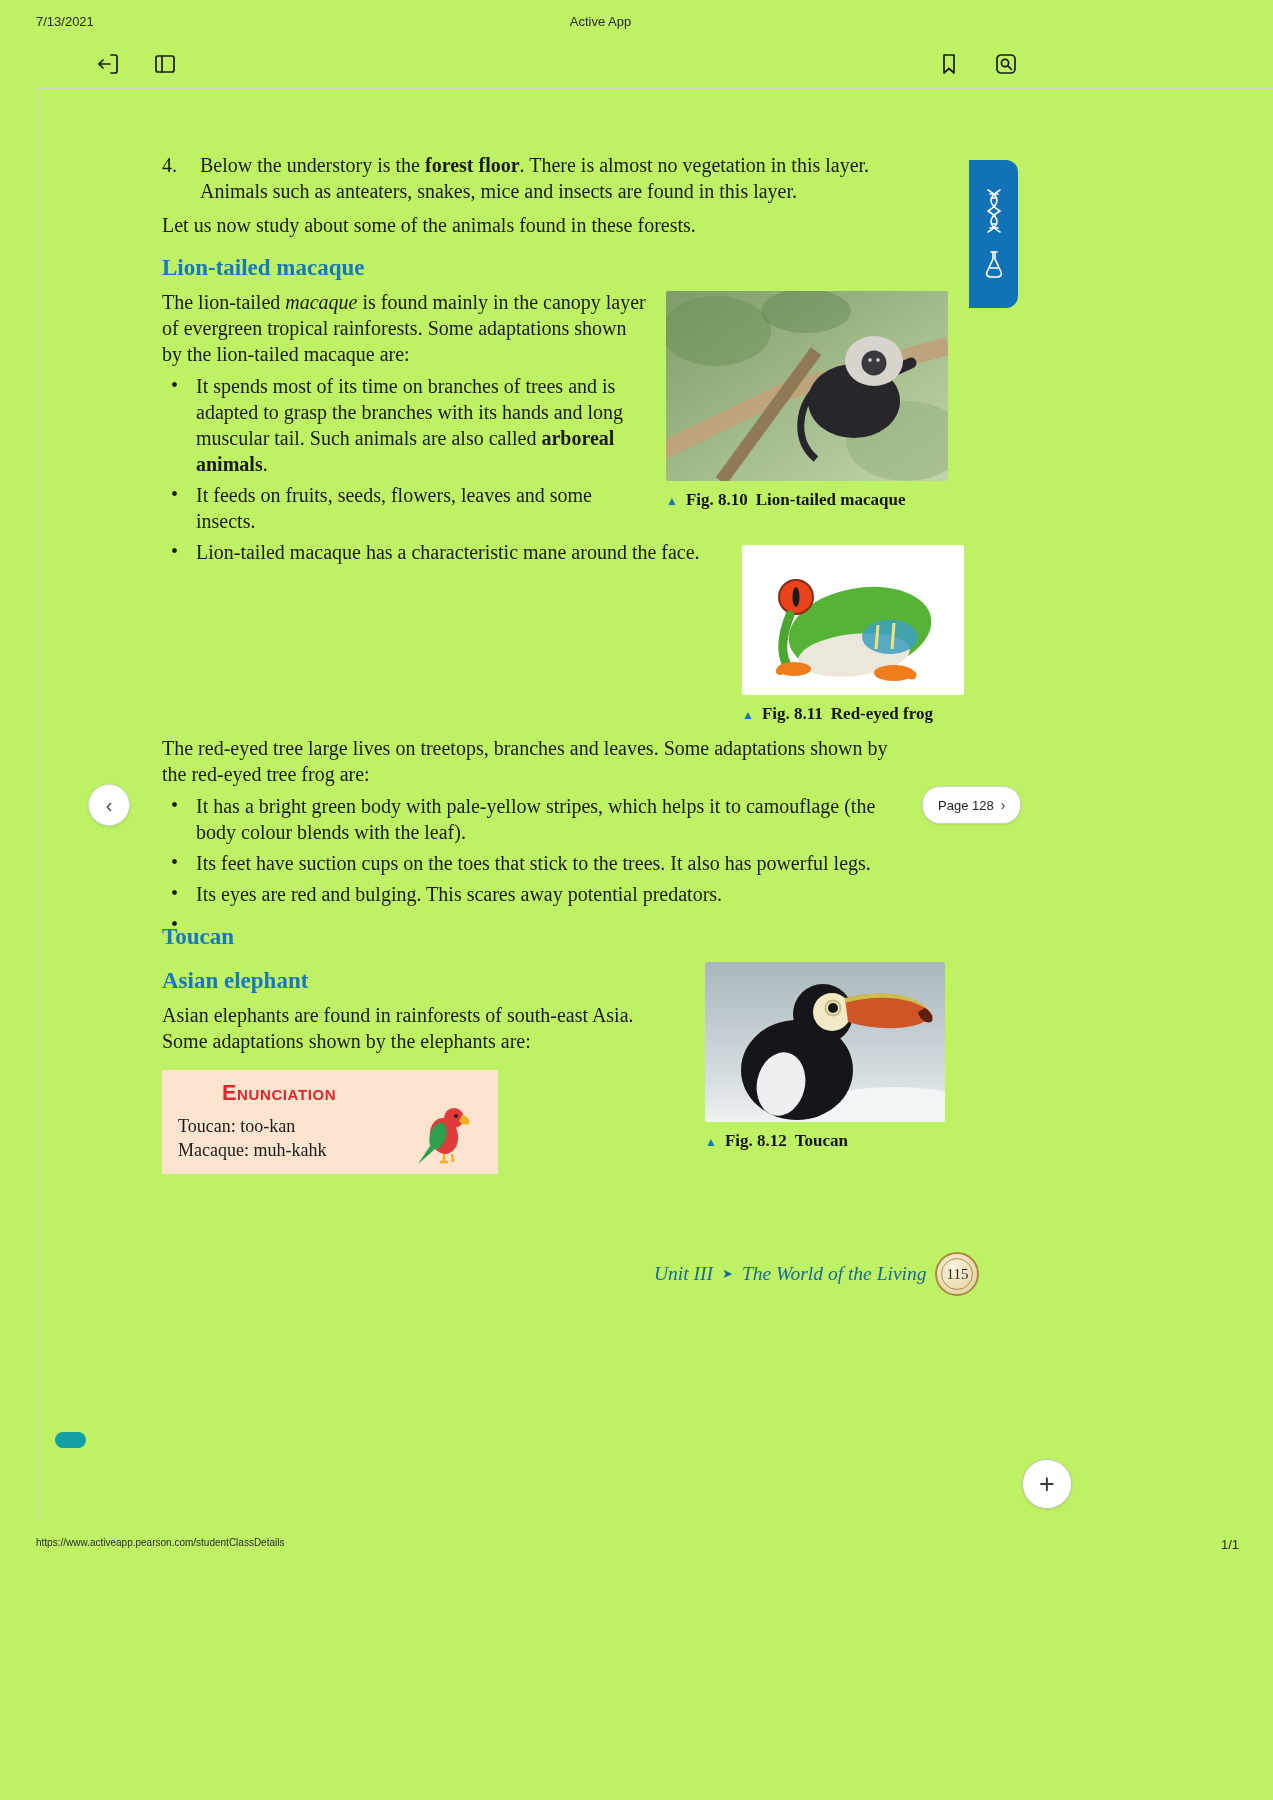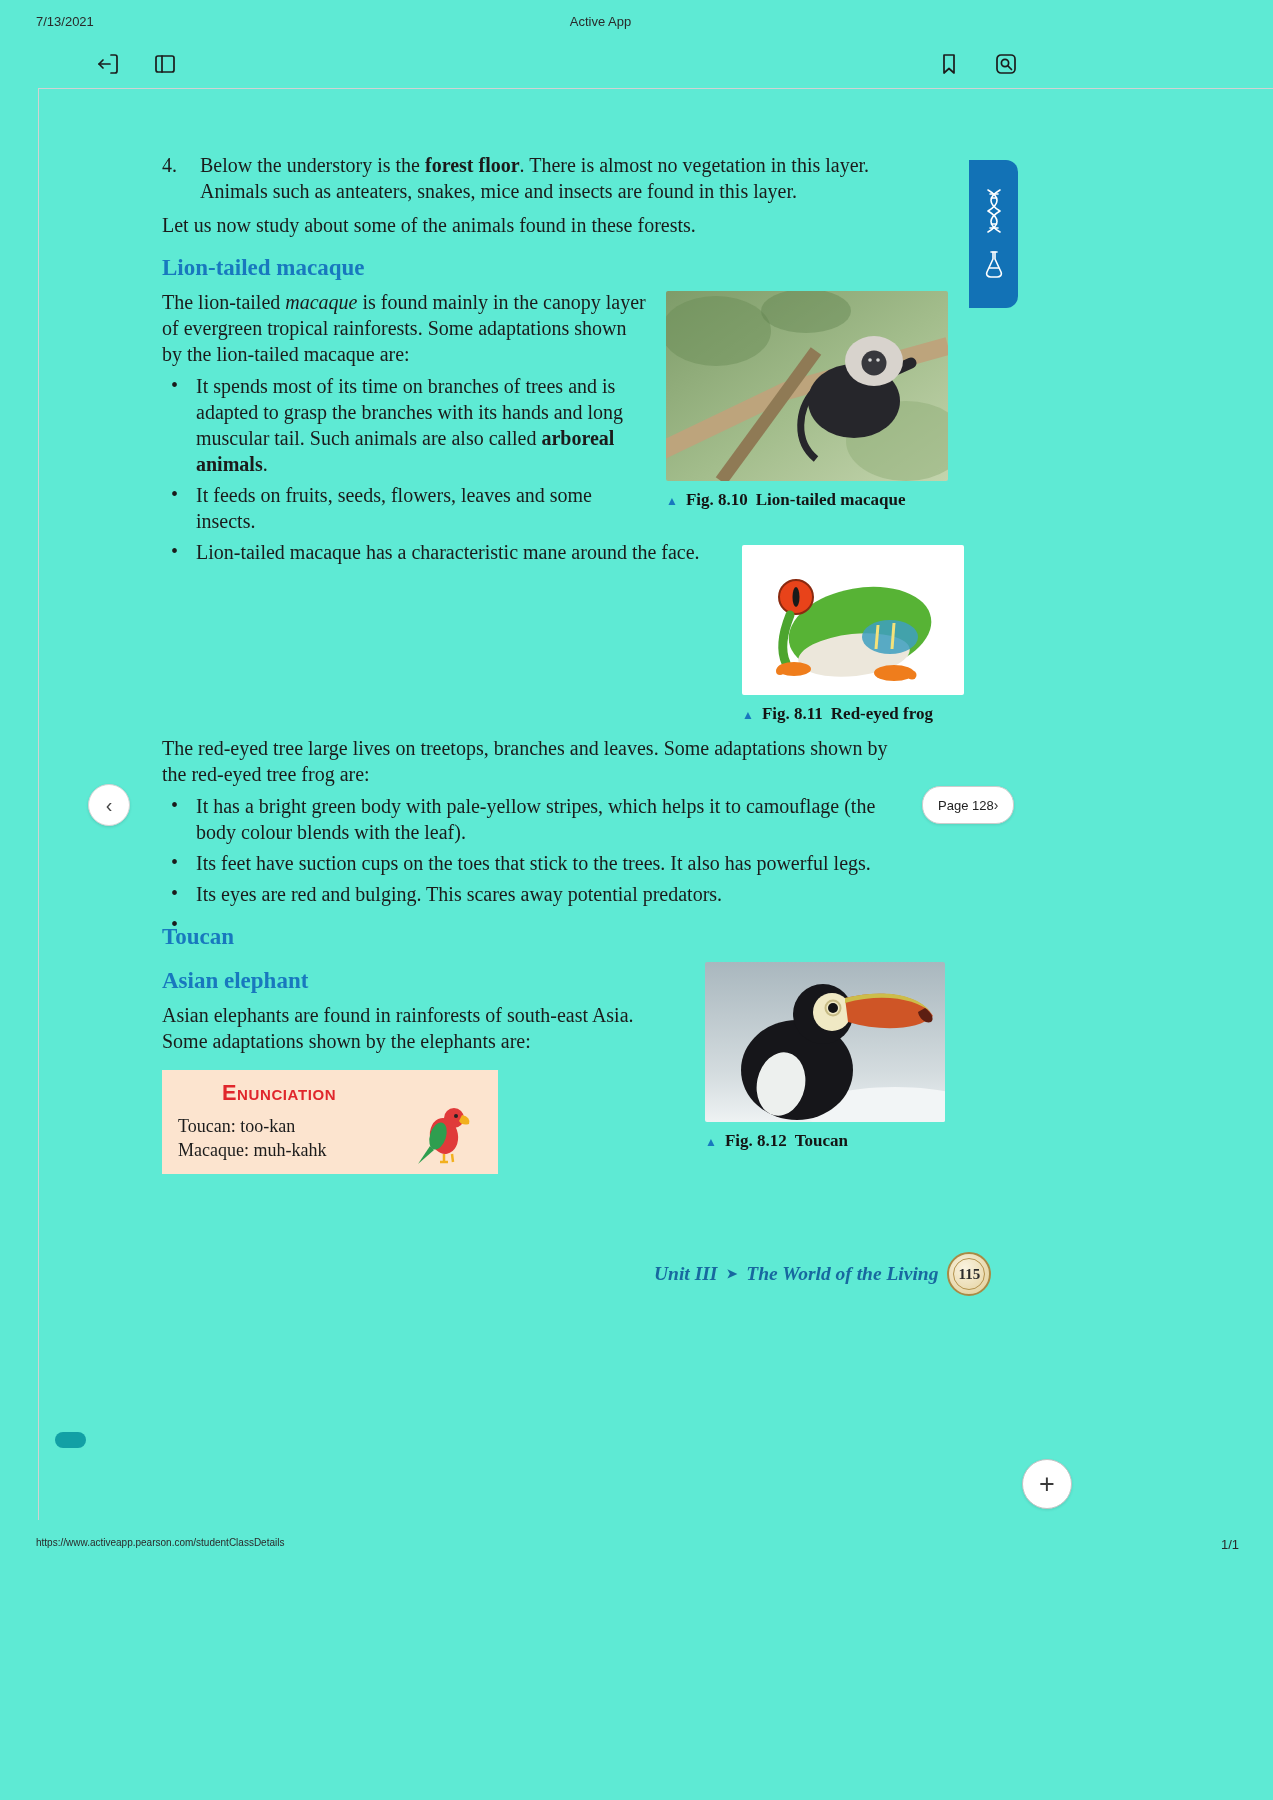--- a/index.html
+++ b/index.html
@@ -1,16 +1,16 @@
 <!DOCTYPE html>
 <html><head>
 <meta charset="utf-8">
 <style>
   html,body{margin:0;padding:0;background:#fff;}
-  .canvas{position:relative;width:1273px;height:1800px;background:#5eead4;overflow:hidden;
+  .canvas{position:relative;width:1273px;height:1800px;background:#bef264;overflow:hidden;
           font-family:"Liberation Sans",sans-serif;color:#1c1c1c;}
 
   
   .print-date{position:absolute;left:36px;top:14px;font-size:13px;color:#2a2a2a;}
   .print-title{position:absolute;left:0;right:72px;top:14px;text-align:center;font-size:13px;color:#2a2a2a;}
   .footer-url{position:absolute;left:36px;top:1537px;font-size:10px;color:#2a2a2a;}
   .footer-page{position:absolute;right:34px;top:1537px;font-size:13px;color:#2a2a2a;}
 
   
   .icon-btn{position:absolute;width:30px;height:30px;display:flex;align-items:center;justify-content:center;cursor:pointer;}
@@ -24,21 +24,21 @@
             border-radius:0 12px 12px 0;display:flex;flex-direction:column;align-items:center;
             justify-content:center;gap:10px;cursor:pointer;}
   .side-tab svg{stroke:#ffffff;fill:none;stroke-width:1.6;stroke-linecap:round;stroke-linejoin:round;}
 
   
   .prev-btn{position:absolute;left:88px;top:784px;width:40px;height:40px;border-radius:50%;
             background:#fff;border:1px solid #d5d5d5;box-shadow:0 1px 3px rgba(0,0,0,.12);
             display:flex;align-items:center;justify-content:center;font-size:20px;color:#444;cursor:pointer;}
   .page-pill{position:absolute;left:922px;top:786px;height:36px;padding:0 15px;border-radius:18px;
              background:#fff;border:1px solid #cdcdcd;box-shadow:0 1px 3px rgba(0,0,0,.10);
-             display:flex;align-items:center;font-size:13px;color:#222;cursor:pointer;}
+             display:flex;align-items:center;gap:7px;font-size:13px;color:#222;cursor:pointer;}
   .page-pill .chev{font-size:14px;color:#333;}
   .mini-pill{position:absolute;left:55px;top:1432px;width:31px;height:16px;border-radius:8px;background:#12a0a5;cursor:pointer;}
   .zoom-btn{position:absolute;left:1022px;top:1459px;width:48px;height:48px;border-radius:50%;
             background:#fff;border:1px solid #c3c3c3;box-shadow:0 1px 3px rgba(0,0,0,.10);
             display:flex;align-items:center;justify-content:center;font-size:27px;font-weight:300;color:#3a3a3a;cursor:pointer;}
 
   
   .book{position:absolute;left:162px;top:152px;width:745px;font-family:"Liberation Serif",serif;
         font-size:20px;line-height:26px;color:#1b1b1b;}
   .book b{font-weight:bold;}
@@ -60,21 +60,21 @@
   .fig-caption .marker{color:#1878be;font-size:12px;}
 
   .enun-box{width:306px;background:#fce4cf;margin-top:16px;padding:10px 14px 12px 16px;position:relative;}
   .enun-title{color:#e0262c;font-family:"Liberation Sans",sans-serif;font-weight:bold;font-size:15px;
               letter-spacing:.6px;margin:0 0 6px 44px;}
   .enun-title::first-letter{font-size:1.45em;}
   .enun-line{font-size:18px;line-height:24px;}
   .enun-parrot{position:absolute;right:16px;bottom:8px;}
 
   .unit-footer{position:absolute;top:1100px;left:492px;display:flex;align-items:center;gap:9px;
-               font-style:italic;font-weight:bold;color:#17689f;font-size:19.5px;white-space:nowrap;}
+               font-style:italic;font-weight:normal;color:#17689f;font-size:19.5px;white-space:nowrap;}
   .unit-footer .arrow{font-size:13px;font-style:normal;}
   .badge{width:40px;height:40px;border-radius:50%;border:2px solid #a98a45;flex:0 0 40px;
          background:radial-gradient(circle at 40% 35%, #faf3df, #e0cc95);display:flex;align-items:center;justify-content:center;}
   .badge-inner{width:30px;height:30px;border-radius:50%;border:1px solid #b3924d;display:flex;
                align-items:center;justify-content:center;font-style:normal;font-size:15px;color:#2c2c2c;}
   .clearfix::after{content:"";display:block;clear:both;}
 </style>
 </head>
 <body>
 

